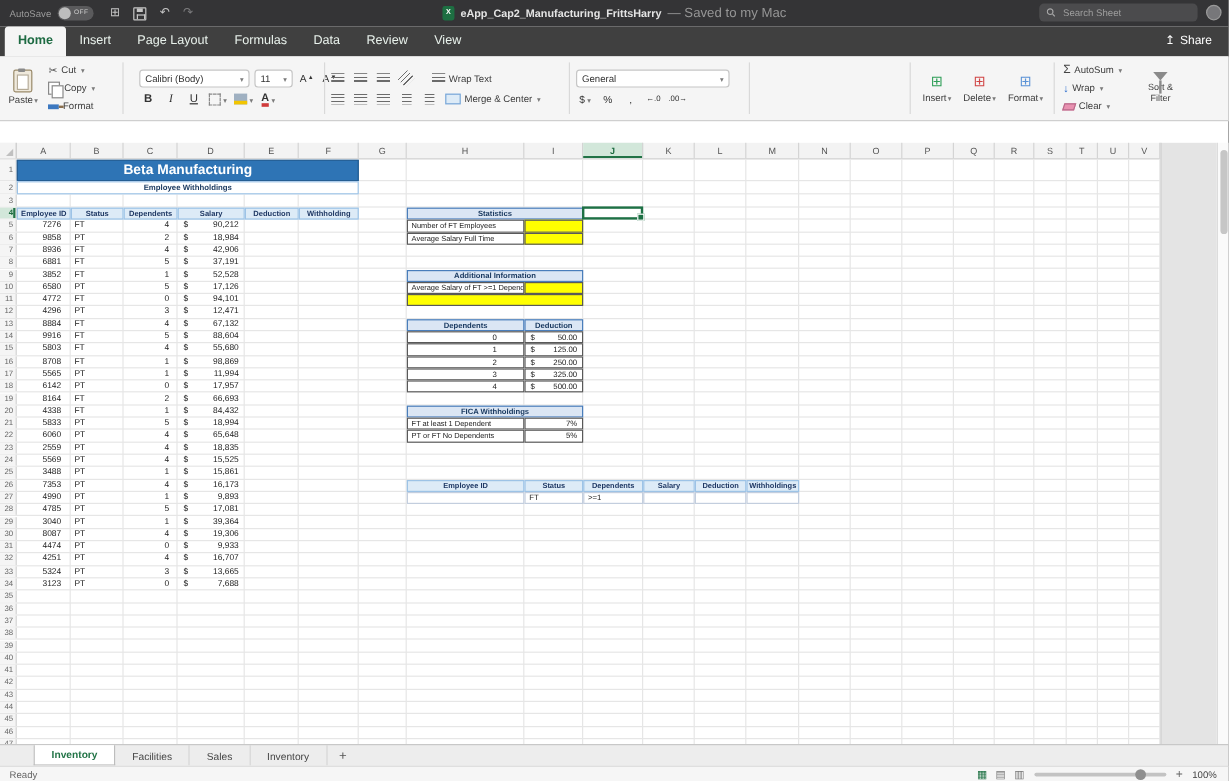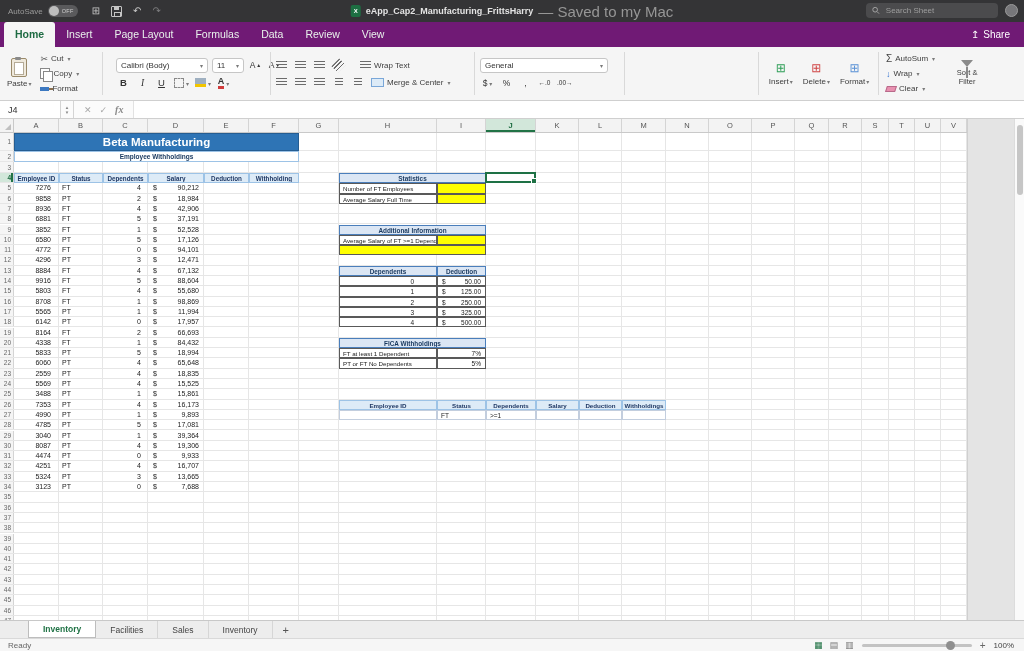--- a/index.html
+++ b/index.html
@@ -19,29 +19,29 @@
   .ic-grid::after{content:"⊞";}
   .ic-undo::after{content:"↶";}
   .ic-redo::after{content:"↷";}
   .ic-save{display:inline-block;width:9px;height:9px;border:1px solid #c5c5c5;border-radius:1px;position:relative;}
   .ic-save::before{content:"";position:absolute;left:2px;top:0;width:5px;height:3px;background:#c5c5c5;}
   .ic-save::after{content:"";position:absolute;left:2px;bottom:0;width:5px;height:3px;border:1px solid #c5c5c5;border-bottom:none;}
   .tbtitle{position:absolute;left:50%;transform:translateX(-50%);display:flex;align-items:center;gap:5px;white-space:nowrap;}
   .docicon{width:10px;height:12px;background:#1d6f42;border-radius:2px;color:#fff;font-size:6px;font-weight:bold;
            display:flex;align-items:center;justify-content:center;}
   .doctext{color:#e4e4e4;font-size:9px;font-weight:bold;}
-  .savedtext{color:#969696;font-size:15px;}
+  .savedtext{color:#969696;font-size:11px;}
   .searchbox{position:absolute;right:26px;top:3px;width:132px;height:15px;background:#4b4b4d;border-radius:4px;
              display:flex;align-items:center;gap:4px;padding:0 6px;box-sizing:border-box;}
   .searchbox input{background:transparent;border:none;outline:none;color:#b5b5b5;font-size:8px;width:100%;font-family:"Liberation Sans",sans-serif;}
   .searchbox input::placeholder{color:#9e9e9e;}
   .avatar{position:absolute;right:6px;top:4px;width:13px;height:13px;border-radius:50%;background:#77777a;border:1px solid #9a9a9a;box-sizing:border-box;}
 
   
-  .tabbar{position:absolute;left:0;top:22px;width:1024px;height:25px;background:#701a75;display:flex;align-items:flex-end;}
+  .tabbar{position:absolute;left:0;top:22px;width:1024px;height:25px;background:#404040;display:flex;align-items:flex-end;}
   .rtab{height:25px;line-height:25px;padding:0 11px;font-size:10.5px;color:#e9f2ec;cursor:default;}
   .rtab.active{background:#f5f5f5;color:#1e6b43;font-weight:bold;border-radius:3px 3px 0 0;}
   .share{margin-left:auto;display:flex;align-items:center;gap:4px;color:#fff;font-size:10px;padding-right:14px;line-height:25px;}
   .ic-share::after{content:"↥";color:#fff;font-size:10px;}
 
   
   .ribbon{position:absolute;left:0;top:47px;width:1024px;height:54px;background:#f5f5f5;border-bottom:1px solid #cfcfcf;box-sizing:border-box;font-size:8px;color:#3c3c3c;}
   .rgroup{position:absolute;top:0;height:53px;display:flex;align-items:center;gap:4px;}
   .vdiv{position:absolute;top:5px;height:43px;width:1px;background:#d9d9d9;}
   .bigbtn{display:flex;flex-direction:column;align-items:center;justify-content:center;gap:2px;padding:2px 3px;border-radius:3px;}
@@ -368,33 +368,20 @@
             <span class="car"></span>
           </div>
       </div>
       <div class="bigbtn" style="margin-left:6px;">
         <span class="ic-funnel"></span>
         <span class="twoline" style="width:34px;">Sort &amp; Filter</span>
       </div>
     </div>
   </div>
 
-  <div class="fbar">
-    <div class="namebox">J4</div>
-    <div class="stepper">
-        <span>▲</span>
-        <span>▼</span>
-      </div>
-    <div class="fbtns">
-      <span>✕</span>
-      <span>✓</span>
-      <span class="fx">fx</span>
-    </div>
-    <input class="finput" type="text" style="">
-  </div>
 
   <div class="colhdrband">
     <div class="corner"></div>
     <div id="colhdrs">
         <div class="colhdr" style="left: 14px; width: 45px;">A</div>
         <div class="colhdr" style="left: 59px; width: 44px;">B</div>
         <div class="colhdr" style="left: 103px; width: 45px;">C</div>
         <div class="colhdr" style="left: 148px; width: 56px;">D</div>
         <div class="colhdr" style="left: 204px; width: 45px;">E</div>
         <div class="colhdr" style="left: 249px; width: 50px;">F</div>

